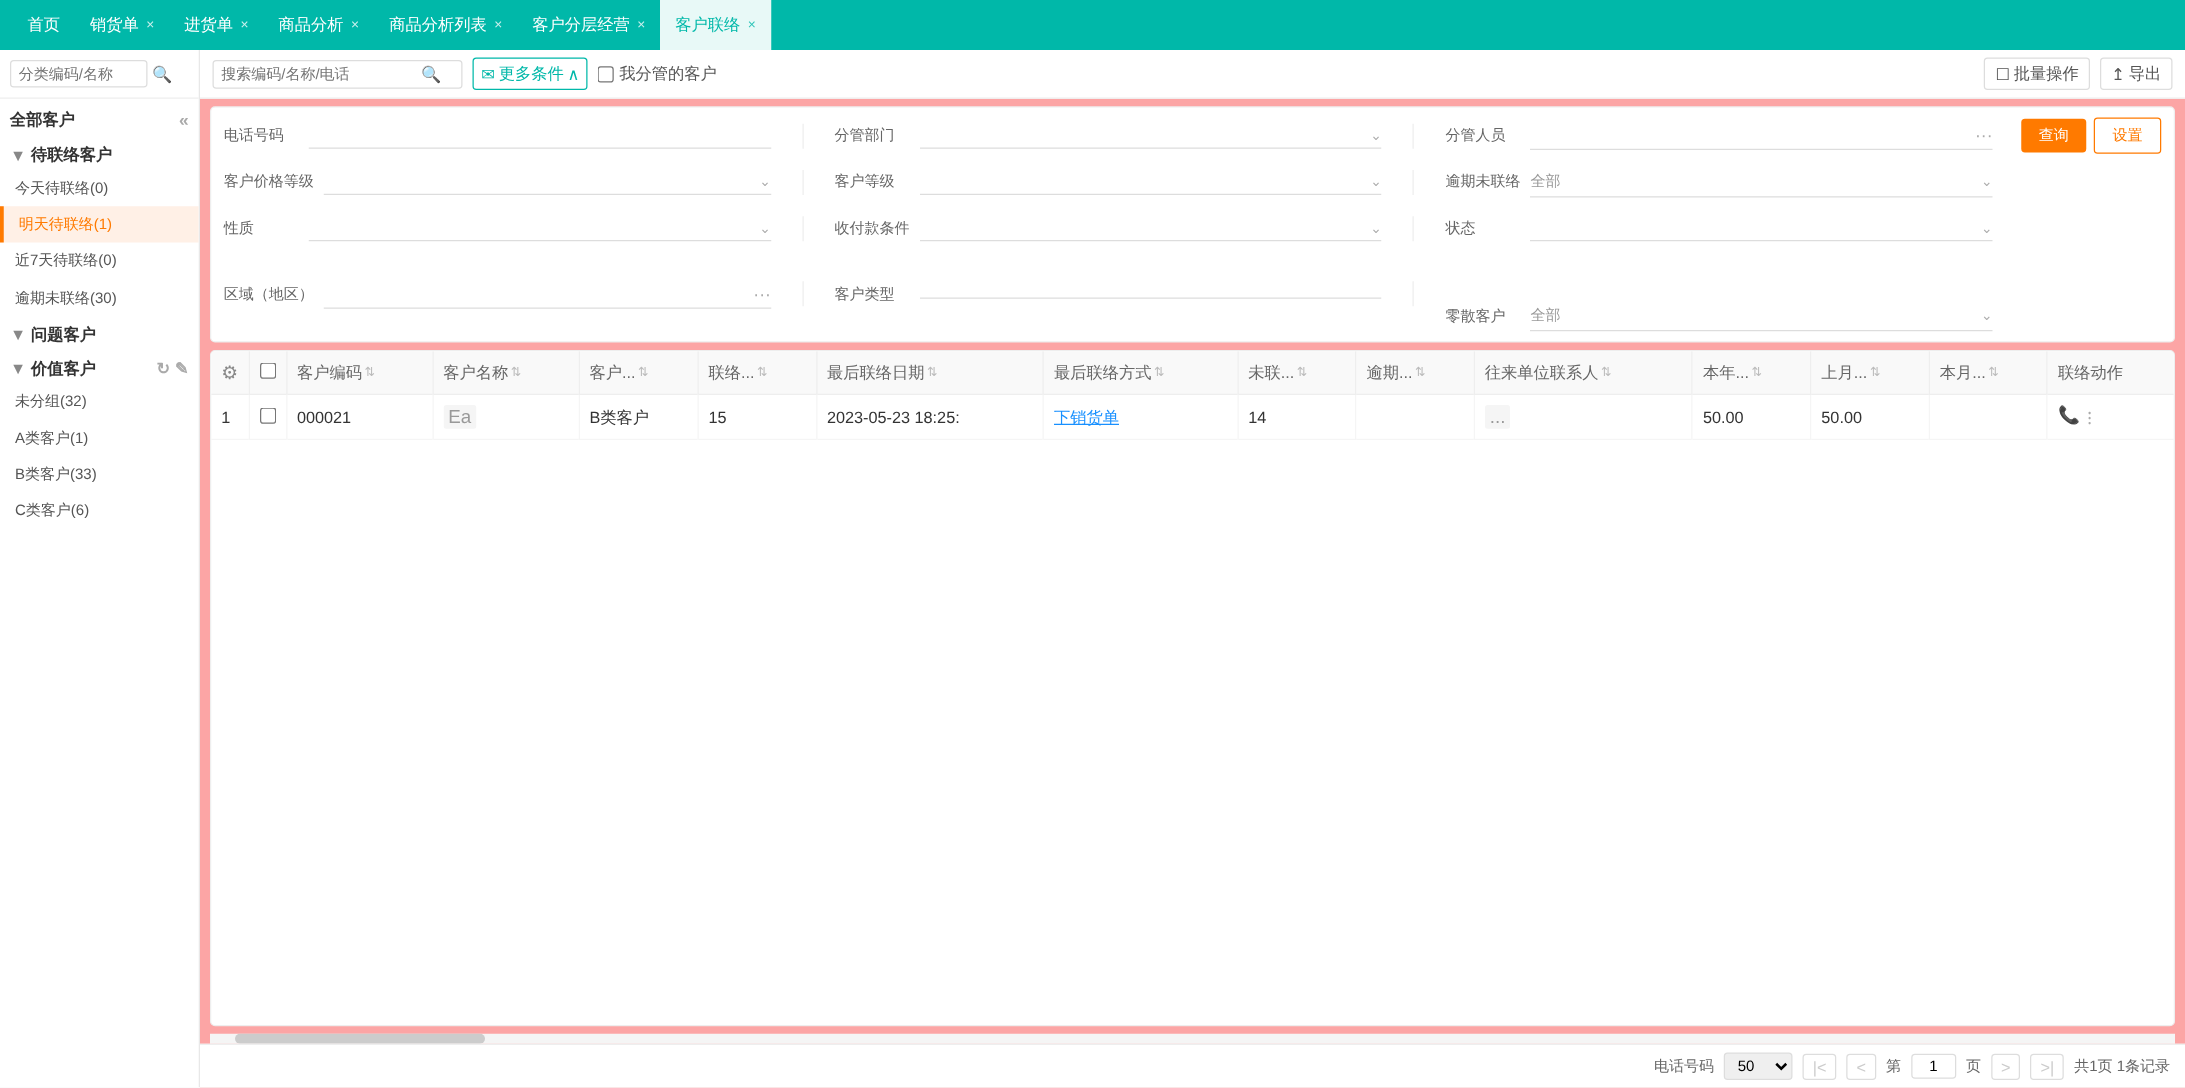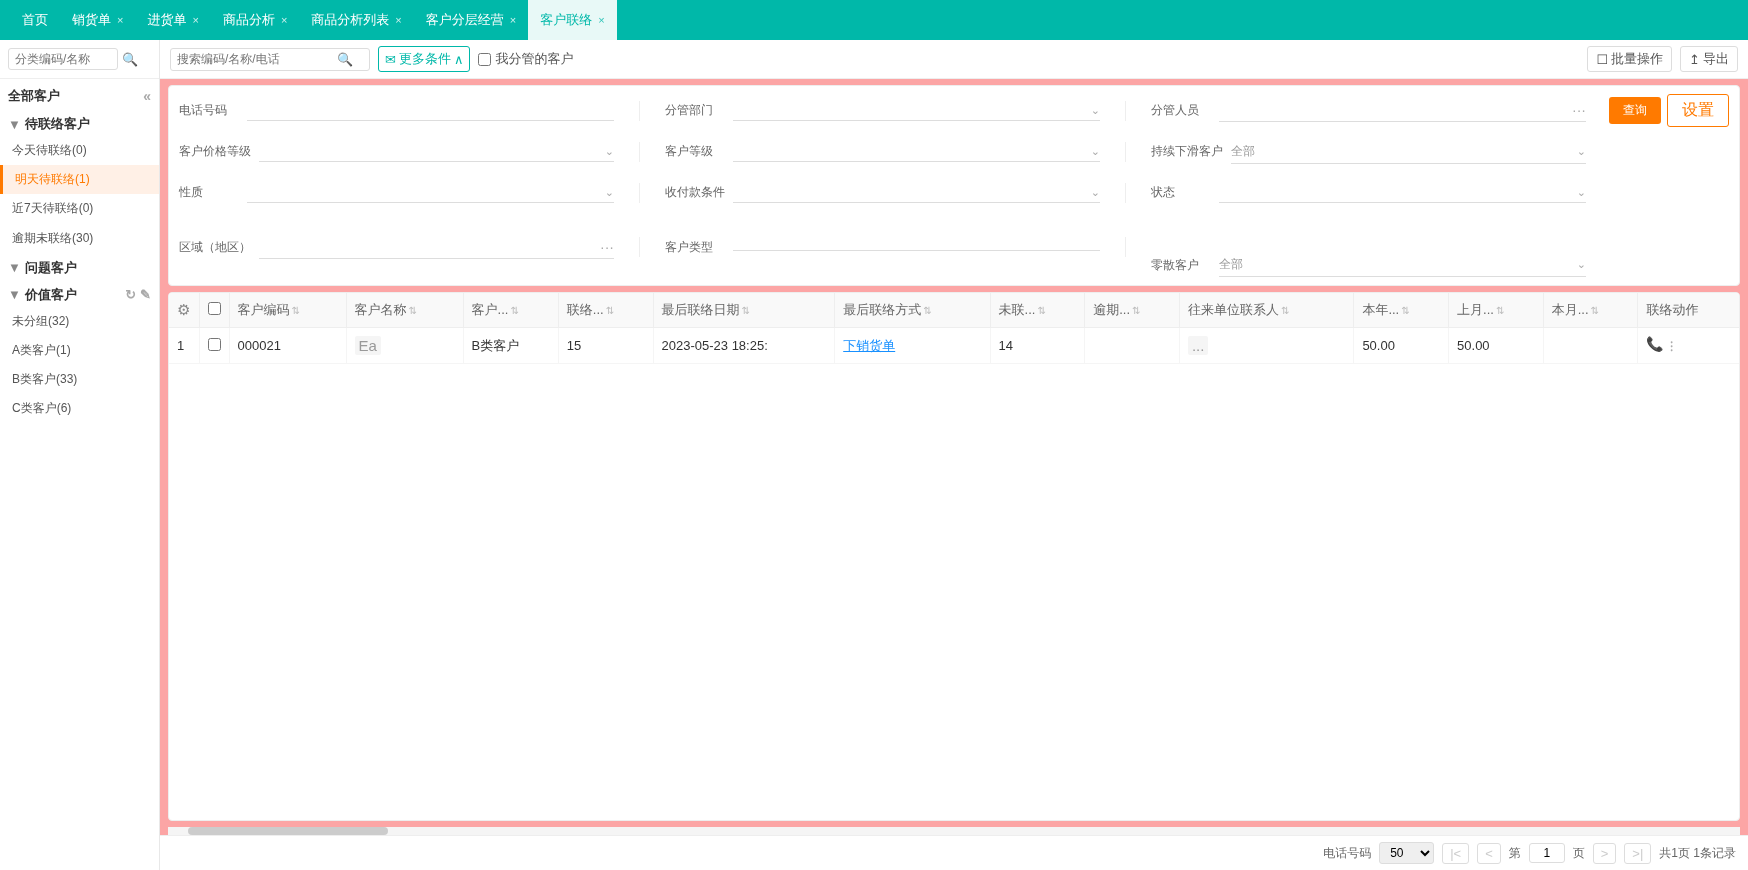--- a/index.html
+++ b/index.html
@@ -230,21 +230,21 @@
       cursor: pointer;
       font-size: 12px;
     }
     .btn-settings {
       background: white;
       color: #ff7a00;
       border: 1px solid #ff7a00;
       border-radius: 3px;
       padding: 5px 14px;
       cursor: pointer;
-      font-size: 16px;
+      font-size: 12px;
     }
     .filter-dots { color: #aaa; font-size: 14px; cursor: pointer; margin-left: 4px; }
 
     
     .table-container {
       flex: 1;
       overflow: auto;
       margin: 6px 8px;
       background: white;
       border: 1px solid #eee;
@@ -461,21 +461,21 @@
         <div class="filter-divider"></div>
         <div class="filter-field" style="flex:2;">
           <span class="filter-label">客户等级</span>
           <div class="filter-select">
             <span class="filter-select-text"></span>
             <span class="filter-select-arrow">⌄</span>
           </div>
         </div>
         <div class="filter-divider"></div>
         <div class="filter-field" style="flex:2;">
-          <span class="filter-label">持续下滑客户</span>
+          <span class="filter-label">逾期未联络</span>
           <div class="filter-select">
             <span class="filter-select-text">全部</span>
             <span class="filter-select-arrow">⌄</span>
           </div>
         </div>
         <div class="filter-action-buttons" style="visibility:hidden;">
           <button class="btn-query">查询</button>
           <button class="btn-settings">设置</button>
         </div>
       </div>

